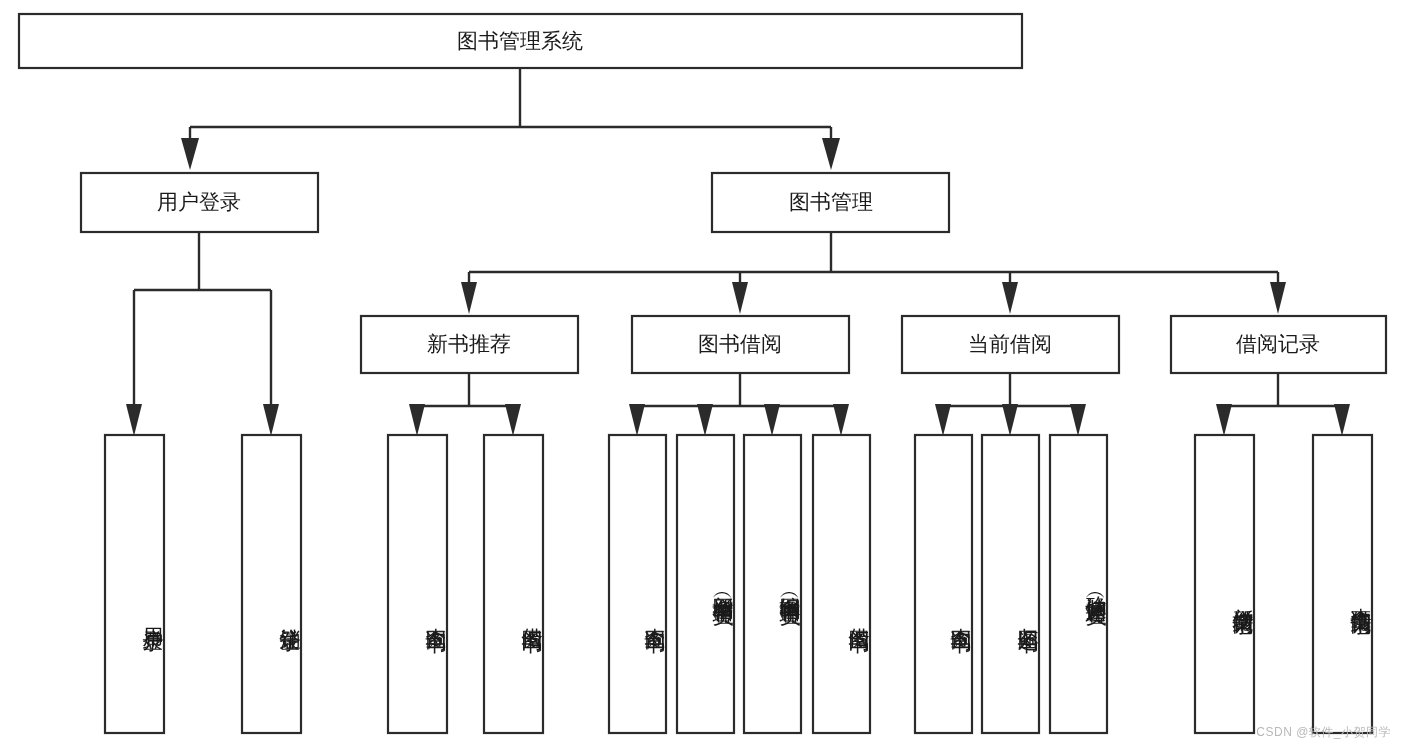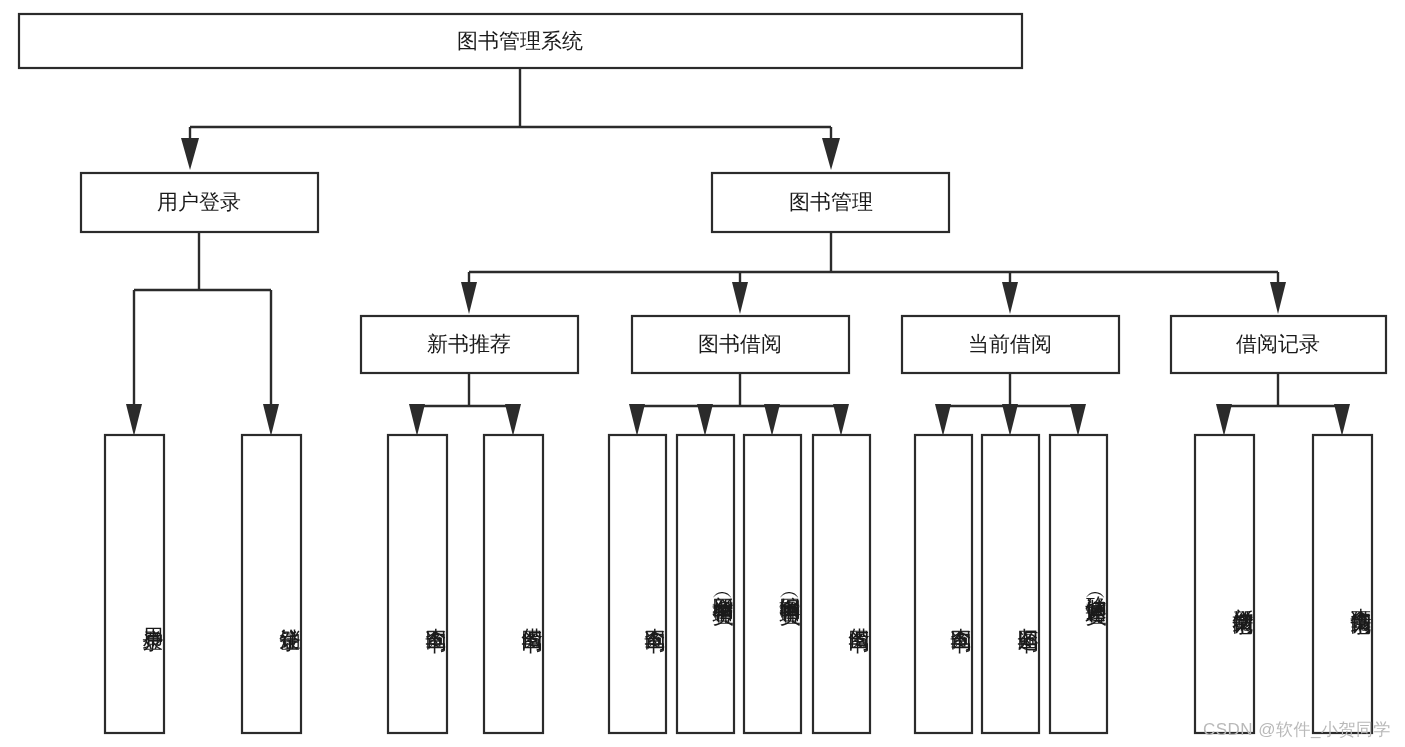--- a/index.html
+++ b/index.html
@@ -62,21 +62,21 @@
     align-items: flex-start;
     justify-content: center;
     white-space: nowrap;
     pointer-events: none;
   }
   .watermark {
     position: absolute;
     right: 14px;
     bottom: 6px;
     font-family: "Liberation Sans", "DejaVu Sans", sans-serif;
-    font-size: 17px;
+    font-size: 12px;
     color: #b9b9b9;
     letter-spacing: 0.5px;
     white-space: nowrap;
   }
 </style>
 </head>
 <body>
 
 <div id="diagram-root">
 

